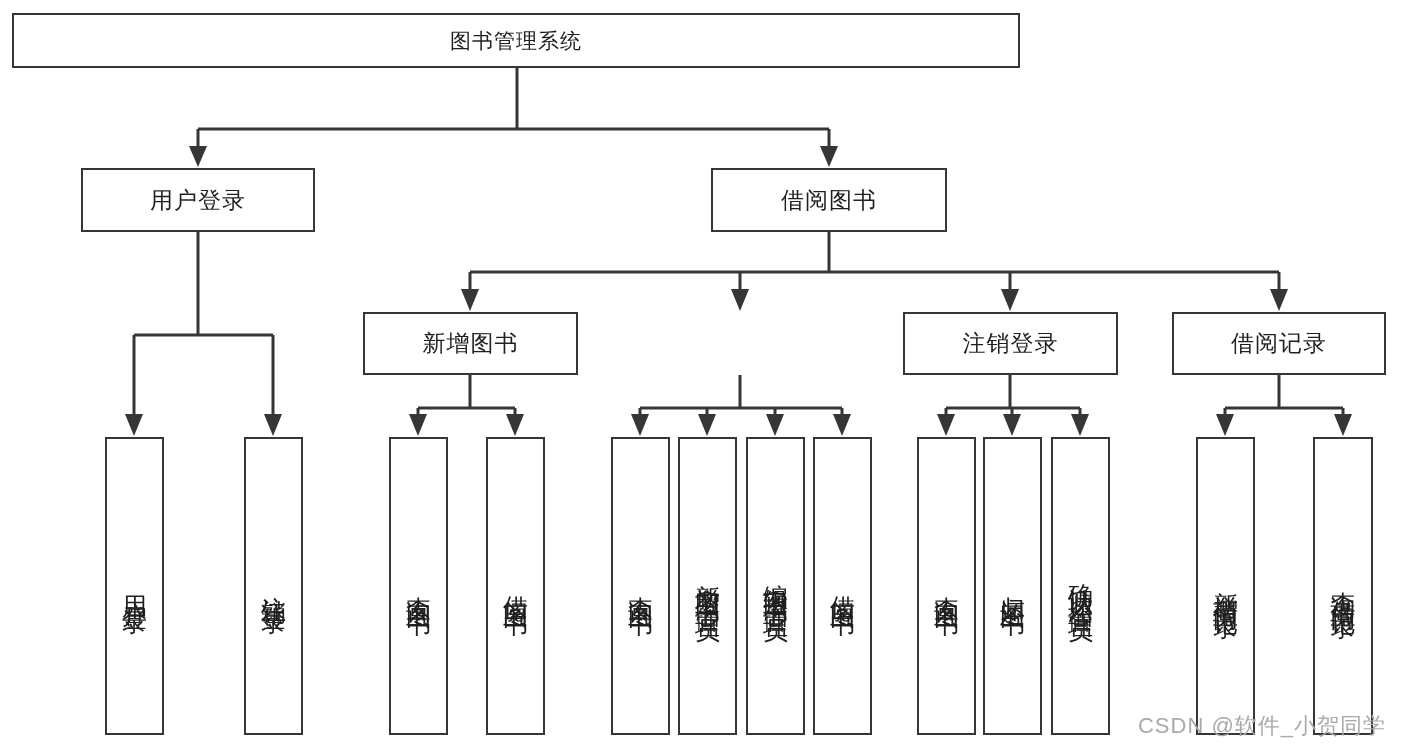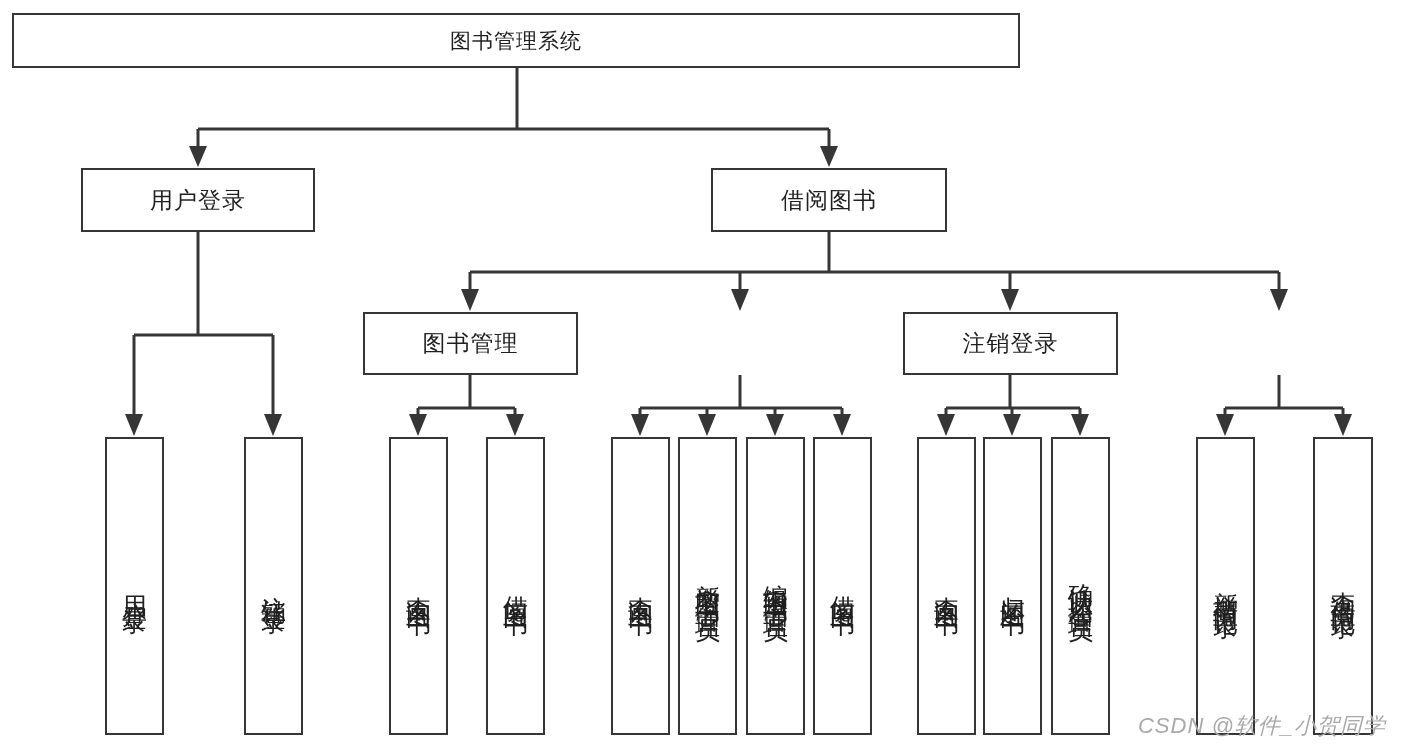--- a/index.html
+++ b/index.html
@@ -41,44 +41,46 @@
   svg.connectors path { stroke: var(--line, #363636); stroke-width: 3; fill: none; }
   svg.connectors polygon { fill: var(--line, #363636); stroke: none; }
   .watermark {
     position: absolute;
     right: 4px;
     bottom: 6px;
     font-size: 22px;
     letter-spacing: 1px;
     color: var(--wm, #a9a9a9);
     z-index: 3;
-    font-style: italic;
   }
 </style>
 </head>
 <body>
 
 <div class="canvas">
 
   <div class="box h top" style="left:12px; top:13px; width:1008px; height:55px">
     <span>图书管理系统</span>
   </div>
 
   <div class="box h" style="left:81px; top:168px; width:234px; height:64px">
     <span>用户登录</span>
   </div>
   <div class="box h" style="left:711px; top:168px; width:236px; height:64px">
     <span>借阅图书</span>
   </div>
 
   <div class="box h" style="left:363px; top:312px; width:215px; height:63px">
-    <span>图书管理</span>
+    <span>新增图书</span>
   </div>
   <div class="box h" style="left:903px; top:312px; width:215px; height:63px">
     <span>注销登录</span>
+  </div>
+  <div class="box h" style="left:1172px; top:312px; width:214px; height:63px">
+    <span>借阅记录</span>
   </div>
 
   <div class="box v" style="left:105px; top:437px; width:59px; height:298px">
     <span>用户登录</span>
   </div>
   <div class="box v" style="left:244px; top:437px; width:59px; height:298px">
     <span>注销登录</span>
   </div>
 
   <div class="box v" style="left:389px; top:437px; width:59px; height:298px">

